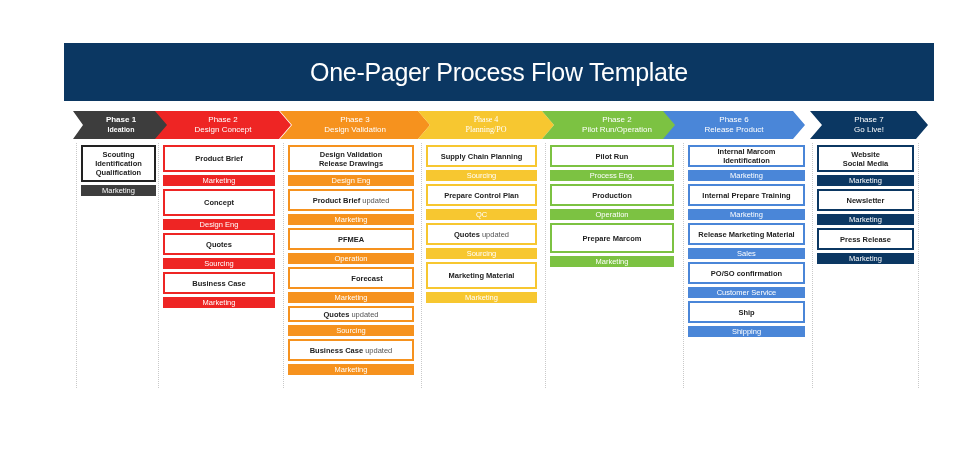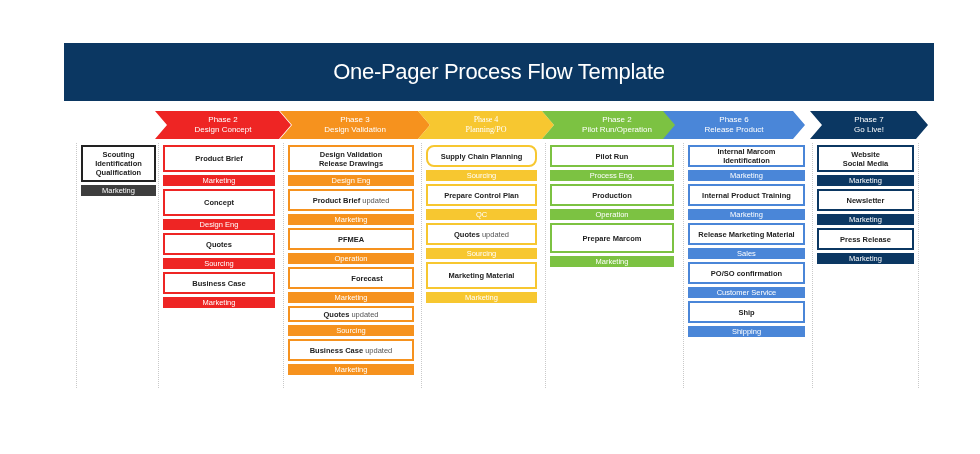--- a/index.html
+++ b/index.html
@@ -3,21 +3,21 @@
 <meta charset="utf-8">
 <style>
   * { box-sizing: border-box; margin: 0; padding: 0; }
   body {
     width: 980px; height: 454px; background: #ffffff; position: relative;
     font-family: "Liberation Sans", sans-serif; overflow: hidden;
   }
   .title-bar {
     position: absolute; left: 64px; top: 43px; width: 870px; height: 58px;
     background: #0b3762; color: #fff; display: flex; align-items: center; justify-content: center;
-    font-size: 22px; letter-spacing: -0.3px;
+    font-size: 25px; letter-spacing: -0.3px;
   }
   .chevrons { position: absolute; left: 73px; top: 111px; height: 28px; width: 860px; }
   .chev {
     position: absolute; top: 0; height: 28px; color: #fff;
     display: flex; flex-direction: column; align-items: center; justify-content: center;
     font-size: 8px; line-height: 10px; text-align: center;
     clip-path: polygon(0 0, calc(100% - 12px) 0, 100% 50%, calc(100% - 12px) 100%, 0 100%, 12px 50%);
   }
   .chev.first { clip-path: polygon(0 0, calc(100% - 12px) 0, 100% 50%, calc(100% - 12px) 100%, 0 100%, 10px 50%); }
   .chev .ph { font-weight: normal; }
@@ -36,20 +36,24 @@
     color: #fff; font-size: 7.5px; text-align: center; display: flex; align-items: center; justify-content: center;
     height: 11px; margin-top: 3px; margin-bottom: 3px;
   }
 </style>
 </head>
 <body>
 
 <div class="title-bar">One-Pager Process Flow Template</div>
 
 <div class="chevrons" id="chevrons">
+    <div class="chev first" style="left: 0px; width: 96px; background: rgb(61, 61, 61);">
+      <span class="ph" style="font-weight: bold;">Phase 1</span>
+      <span style="font-weight: bold; font-size: 7px;">Ideation</span>
+    </div>
     <div class="chev" style="left: 82px; width: 136px; background: rgb(238, 37, 36);">
       <span class="ph">Phase 2</span>
       <span>Design Concept</span>
     </div>
     <div class="chev" style="left: 207px; width: 150px; background: rgb(246, 146, 30);">
       <span class="ph">Phase 3</span>
       <span>Design Validation</span>
     </div>
     <div class="chev" style="left: 345px; width: 136px; background: rgb(247, 199, 48); font-family: Liberation Serif, serif;">
       <span class="ph">Phase 4</span>
@@ -123,21 +127,21 @@
         </div>
         <div class="owner" style="background: rgb(246, 146, 30);">Sourcing</div>
         <div class="task" style="height: 22px; border-color: rgb(246, 146, 30);">
           <div>Business Case<span class="upd"> updated</span></div>
         </div>
         <div class="owner" style="background: rgb(246, 146, 30);">Marketing</div>
       </div>
     </div>
     <div class="col" style="left: 421px; width: 120px;">
       <div class="stack" style="padding: 2px 4px 0px;">
-        <div class="task" style="height: 22px; border-color: rgb(247, 199, 48); border-radius: 8px;">
+        <div class="task" style="height: 22px; border-color: rgb(247, 199, 48);">
           <div>Supply Chain Planning</div>
         </div>
         <div class="owner" style="background: rgb(247, 199, 48);">Sourcing</div>
         <div class="task" style="height: 22px; border-color: rgb(247, 199, 48);">
           <div>Prepare Control Plan</div>
         </div>
         <div class="owner" style="background: rgb(247, 199, 48);">QC</div>
         <div class="task" style="height: 22px; border-color: rgb(247, 199, 48);">
           <div>Quotes<span class="upd"> updated</span></div>
         </div>
@@ -165,21 +169,21 @@
       </div>
     </div>
     <div class="col" style="left: 683px; width: 126px;">
       <div class="stack" style="padding: 2px 4px 0px;">
         <div class="task" style="height: 22px; border-color: rgb(74, 134, 216);">
           <div>Internal Marcom</div>
           <div>Identification</div>
         </div>
         <div class="owner" style="background: rgb(74, 134, 216);">Marketing</div>
         <div class="task" style="height: 22px; border-color: rgb(74, 134, 216);">
-          <div>Internal Product Training</div>
+          <div>Internal Prepare Training</div>
         </div>
         <div class="owner" style="background: rgb(74, 134, 216);">Marketing</div>
         <div class="task" style="height: 22px; border-color: rgb(74, 134, 216);">
           <div>Release Marketing Material</div>
         </div>
         <div class="owner" style="background: rgb(74, 134, 216);">Sales</div>
         <div class="task" style="height: 22px; border-color: rgb(74, 134, 216);">
           <div>PO/SO confirmation</div>
         </div>
         <div class="owner" style="background: rgb(74, 134, 216);">Customer Service</div>

